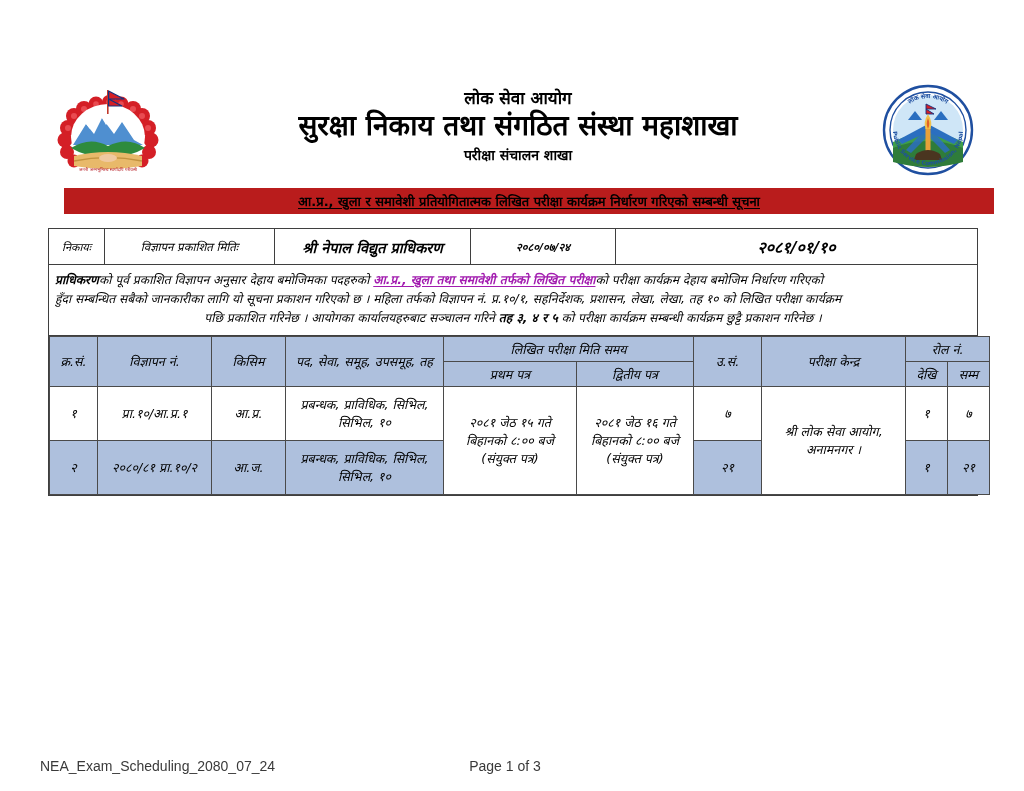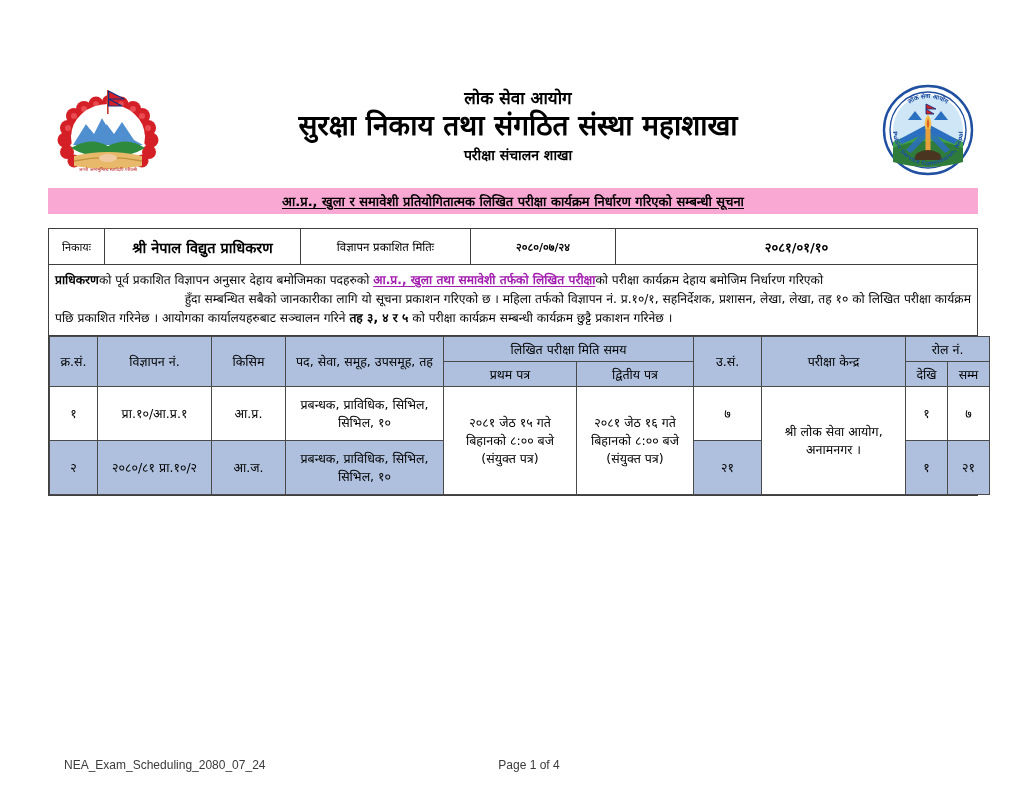--- a/index.html
+++ b/index.html
@@ -67,45 +67,46 @@
   .sub-line {
     font-family: "DejaVu Sans", sans-serif;
     font-weight: bold;
     font-size: 14px;
     line-height: 27px;
   }
 
   
   .banner {
     position: absolute;
-    left: 48px;
+    left: 64px;
     top: 188px;
     width: 930px;
     height: 26px;
-    background: #f9a8d4;
+    background: #b91c1c;
     display: flex;
     align-items: center;
     justify-content: center;
   }
   .banner-text {
     font-family: "DejaVu Sans", sans-serif;
     font-weight: bold;
     font-size: 13px;
     text-decoration: underline;
     text-underline-offset: 2px;
   }
 
   
   .body-box {
     position: absolute;
     left: 48px;
     top: 228px;
     width: 930px;
     border: 1.5px solid #3f3f3f;
     box-sizing: border-box;
+    font-style: italic;
   }
 
   
   .info-row {
     display: flex;
     align-items: stretch;
     border-bottom: 1.5px solid #3f3f3f;
     height: 35px;
   }
   .info-cell {
@@ -117,33 +118,33 @@
     font-size: 11.5px;
     box-sizing: border-box;
     padding: 0 4px;
   }
   .info-cell:last-child { border-right: none; }
   .ic-label   { width: 56px;  font-size: 11px; }
   .ic-body    { width: 196px; font-weight: bold; font-size: 14.5px; }
   .ic-l2      { width: 170px; }
   .ic-v2      { width: 145px; font-weight: bold; font-size: 11px; }
   .ic-l3      { width: 200px; }
-  .ic-v3      { flex: 1;      font-weight: bold; font-size: 13px; }
+  .ic-v3      { flex: 1;      font-weight: bold; font-size: 16px; }
 
   
   .para {
     padding: 6px 6px 7px 6px;
     border-bottom: 1.5px solid #3f3f3f;
     font-family: "DejaVu Sans", sans-serif;
     font-size: 12.2px;
     line-height: 19px;
   }
   .para .l1 { text-align: justify; }
-  .para .l2 { text-align: right; }
-  .para .l3 { text-align: left; }
+  .para .l2 { text-align: left; }
+  .para .l3 { text-align: center; }
   .bold { font-weight: bold; }
   .hl {
     color: #a21caf;
     font-weight: bold;
     text-decoration: underline;
     text-underline-offset: 2px;
   }
 
   
   table.exam {
@@ -170,27 +171,27 @@
     line-height: 18px;
   }
   tr.row-white td { background: #ffffff; }
   tr.row-blue  td { background: #aec0dd; }
   td.span-white { background: #ffffff !important; }
   .cell-multiline { line-height: 17.5px; }
 
   
   .footer {
     position: absolute;
-    left: 64px;
+    left: 40px;
     top: 758px;
     width: 930px;
     display: flex;
     align-items: flex-start;
     font-family: "Liberation Sans", sans-serif;
-    font-size: 12px;
+    font-size: 14px;
     color: #3a3a3a;
   }
   .footer-left { flex: 0 0 auto; }
   .footer-center {
     position: absolute;
     left: 0; right: 0;
     text-align: center;
   }
 
   
@@ -304,22 +305,22 @@
   </div>
 
   <div class="banner">
     <span class="banner-text">आ.प्र., खुला र समावेशी प्रतियोगितात्मक लिखित परीक्षा कार्यक्रम निर्धारण गरिएको सम्बन्धी सूचना</span>
   </div>
 
   <div class="body-box">
 
     <div class="info-row">
       <div class="info-cell ic-label">निकायः</div>
+      <div class="info-cell ic-l2">विज्ञापन प्रकाशित मितिः</div>
       <div class="info-cell ic-body">श्री नेपाल विद्युत प्राधिकरण</div>
-      <div class="info-cell ic-l2">विज्ञापन प्रकाशित मितिः</div>
       <div class="info-cell ic-v2">२०८०/०७/२४</div>
       <div class="info-cell ic-v3">२०८१/०१/१०</div>
     </div>
 
     <div class="para">
       <div class="l1">
         <span class="bold">प्राधिकरण</span><span>को पूर्व प्रकाशित विज्ञापन अनुसार देहाय बमोजिमका पदहरुको </span><span class="hl">आ.प्र., खुला तथा समावेशी  तर्फको लिखित परीक्षा</span><span>को परीक्षा कार्यक्रम देहाय बमोजिम निर्धारण गरिएको</span>
       </div>
       <div class="l2">हुँदा सम्बन्धित सबैको जानकारीका लागि यो सूचना प्रकाशन गरिएको छ । महिला तर्फको विज्ञापन नं. प्र.१०/१, सहनिर्देशक, प्रशासन, लेखा, लेखा, तह १० को लिखित परीक्षा कार्यक्रम</div>
       <div class="l3">
@@ -396,16 +397,16 @@
           <td>२१</td>
           <td>१</td>
           <td>२१</td>
         </tr>
       </tbody>
     </table>
   </div>
 
   <div class="footer">
     <div class="footer-left">NEA_Exam_Scheduling_2080_07_24</div>
-    <div class="footer-center">Page 1 of 4</div>
+    <div class="footer-center">Page 1 of 3</div>
   </div>
 
 </div>
 
 </body></html>

